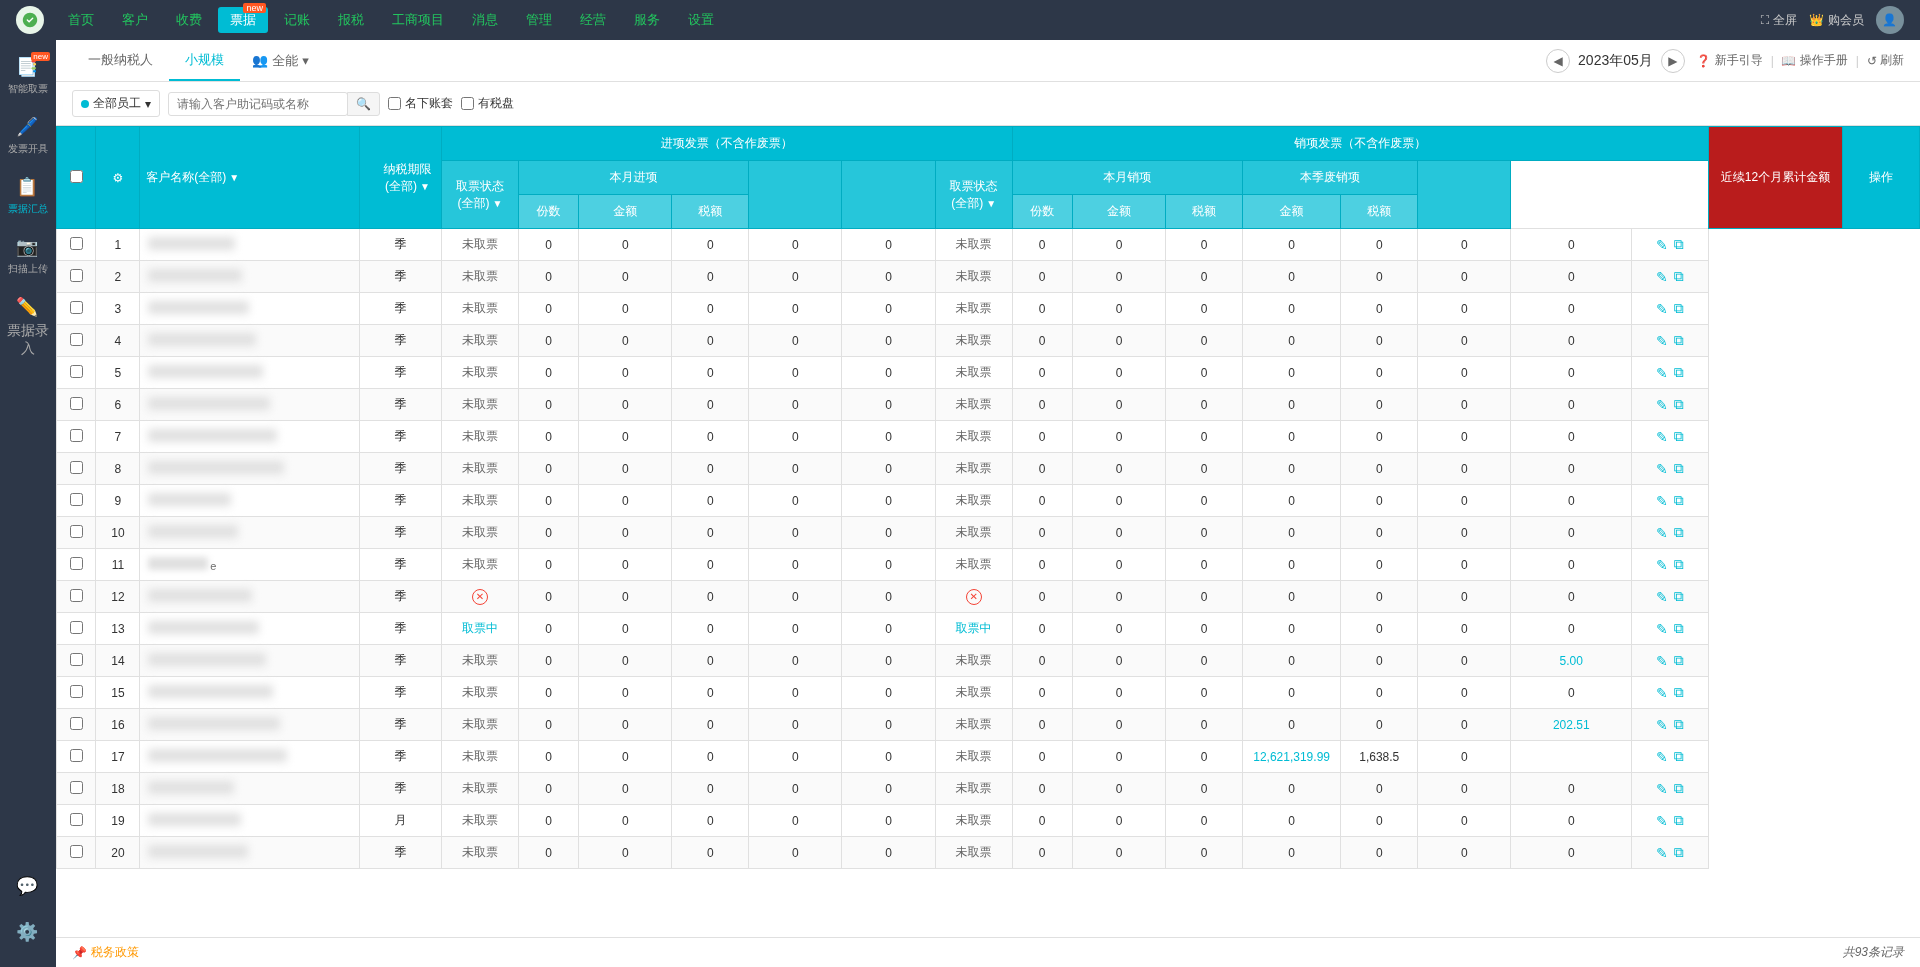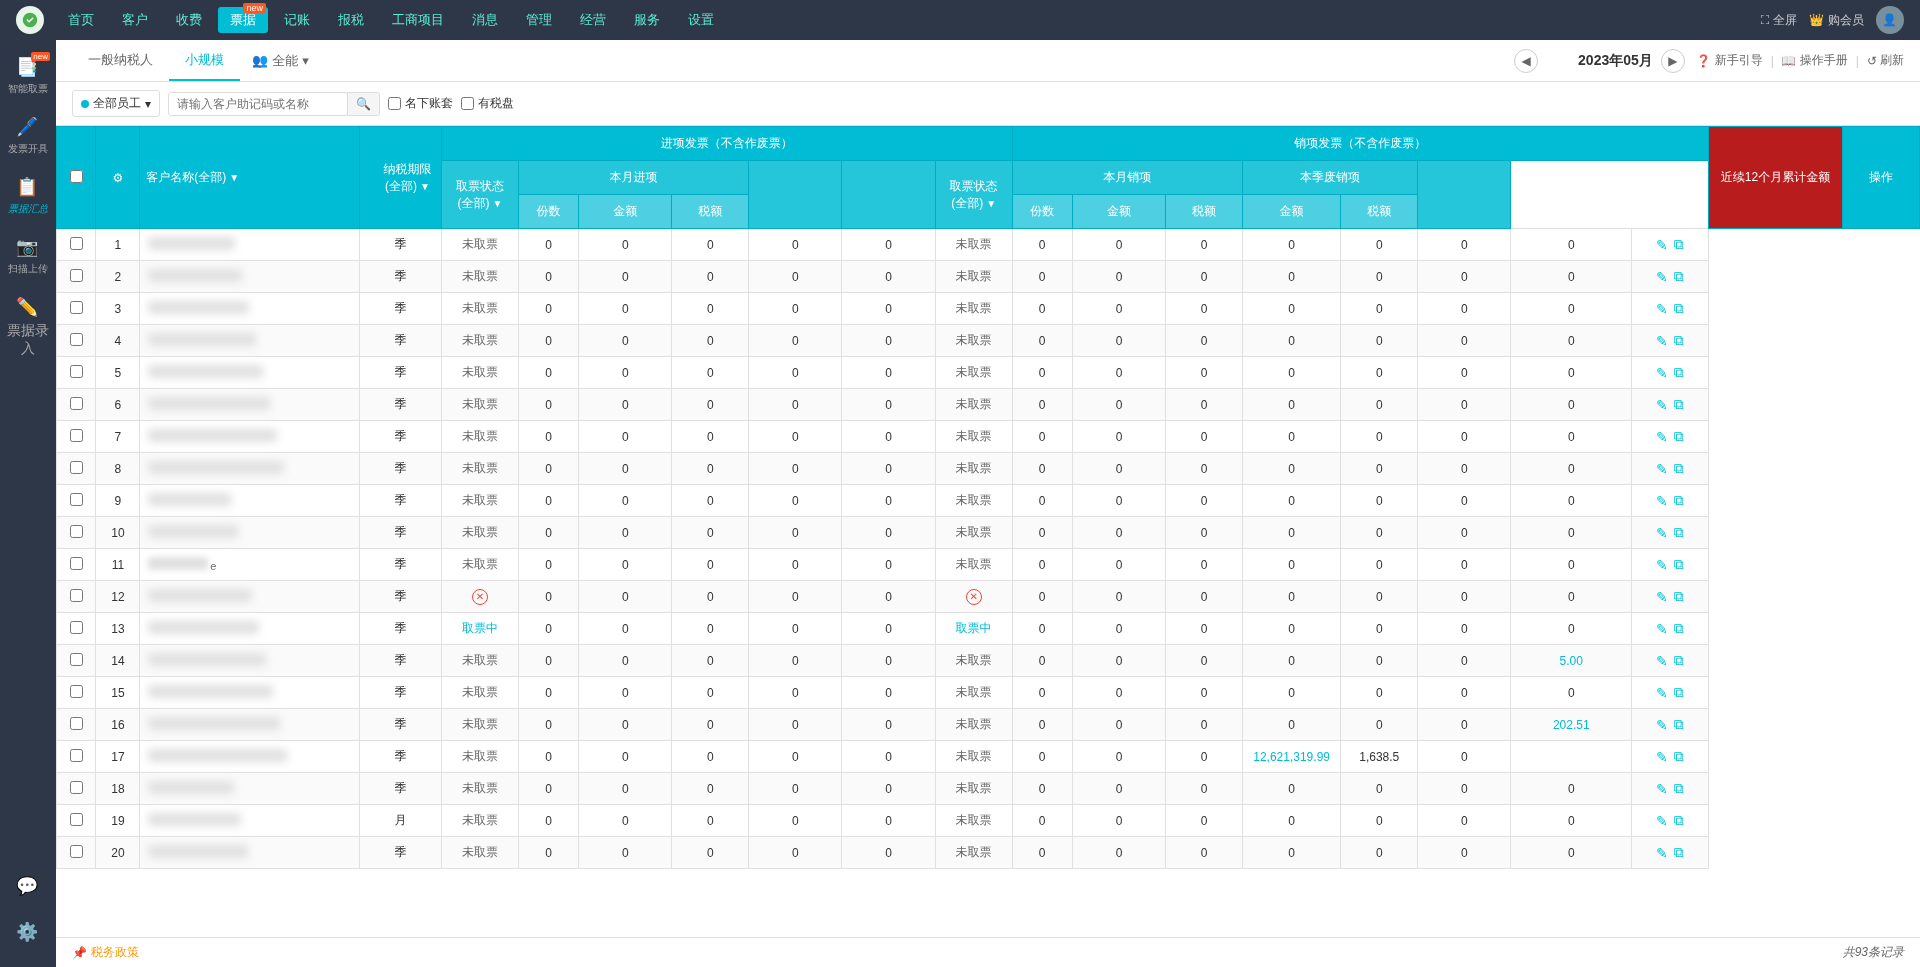--- a/index.html
+++ b/index.html
@@ -2,21 +2,21 @@
 <html><head>
   <meta charset="utf-8">
   <style>
     * { margin: 0; padding: 0; box-sizing: border-box; }
     body { font-family: 'Microsoft YaHei', Arial, sans-serif; font-size: 12px; background: #f0f2f5; color: #333; width: 1920px; min-height: 967px; overflow-x: hidden; }
 
     
     .top-nav { background: #2d3748; height: 40px; display: flex; align-items: center; padding: 0 16px; gap: 4px; }
     .top-nav .logo { width: 28px; height: 28px; border-radius: 50%; background: #e8f5e9; display: flex; align-items: center; justify-content: center; margin-right: 8px; }
     .top-nav .logo svg { width: 18px; height: 18px; }
-    .nav-item { color: #5eead4; padding: 4px 12px; cursor: pointer; font-size: 13px; border-radius: 3px; white-space: nowrap; }
+    .nav-item { color: #22c55e; padding: 4px 12px; cursor: pointer; font-size: 13px; border-radius: 3px; white-space: nowrap; }
     .nav-item.active { background: #00bcd4; color: #fff; border-radius: 3px; position: relative; }
     .nav-item.active .new-badge { position: absolute; top: -4px; right: 2px; background: #ff5722; color: #fff; font-size: 9px; padding: 0 3px; border-radius: 2px; }
     .top-nav-right { margin-left: auto; display: flex; align-items: center; gap: 12px; color: #ccc; font-size: 12px; }
     .top-nav-right .btn { display: flex; align-items: center; gap: 4px; cursor: pointer; }
     .avatar { width: 28px; height: 28px; border-radius: 50%; background: #78909c; display: flex; align-items: center; justify-content: center; color: #fff; font-size: 12px; }
 
     
     .layout { display: flex; height: calc(967px - 40px); }
     .sidebar { width: 56px; background: #2d3748; display: flex; flex-direction: column; align-items: center; padding: 8px 0; gap: 4px; flex-shrink: 0; }
     .sidebar-item { display: flex; flex-direction: column; align-items: center; padding: 8px 4px; cursor: pointer; color: #aaa; font-size: 10px; gap: 4px; width: 100%; text-align: center; border-radius: 4px; position: relative; }
@@ -30,21 +30,21 @@
     .filter-bar { background: #fff; padding: 8px 16px; display: flex; align-items: center; gap: 8px; border-bottom: 1px solid #e0e0e0; }
     .filter-select { display: flex; align-items: center; gap: 4px; border: 1px solid #ddd; border-radius: 3px; padding: 4px 8px; font-size: 12px; background: #fff; cursor: pointer; }
     .filter-select .dot { width: 8px; height: 8px; border-radius: 50%; background: #00bcd4; }
     .filter-input { border: 1px solid #ddd; border-radius: 3px; padding: 4px 8px; font-size: 12px; width: 180px; outline: none; }
     .search-btn { background: #f5f5f5; border: 1px solid #ddd; border-radius: 0 3px 3px 0; padding: 4px 8px; cursor: pointer; font-size: 12px; margin-left: -1px; }
     .checkbox-label { display: flex; align-items: center; gap: 4px; font-size: 12px; cursor: pointer; }
     .filter-bar-right { margin-left: auto; display: flex; align-items: center; gap: 8px; }
     .btn-orange { background: #ff9800; color: #fff; border: none; border-radius: 3px; padding: 6px 16px; font-size: 12px; cursor: pointer; white-space: nowrap; }
     .btn-teal { background: #fff; color: #00bcd4; border: 1px solid #00bcd4; border-radius: 3px; padding: 6px 12px; font-size: 12px; cursor: pointer; white-space: nowrap; }
     .btn-dropdown { background: #fff; color: #666; border: 1px solid #ddd; border-radius: 3px; padding: 6px 10px; font-size: 12px; cursor: pointer; display: flex; align-items: center; gap: 4px; white-space: nowrap; }
-    .period-label { font-size: 14px; font-weight: 700; color: #333; margin-left: 32px; }
+    .period-label { font-size: 14px; font-weight: 400; color: #333; }
     .period-arrow { width: 24px; height: 24px; border-radius: 50%; border: 1px solid #ccc; display: flex; align-items: center; justify-content: center; cursor: pointer; color: #666; background: #fff; }
 
     
     .table-container { flex: 1; overflow-y: auto; overflow-x: auto; background: #fff; }
     table { width: 100%; border-collapse: collapse; font-size: 12px; }
     thead tr th { background: #00bcd4; color: #fff; padding: 8px 6px; text-align: center; border: 1px solid #00acc1; white-space: nowrap; font-weight: normal; position: sticky; top: 0; z-index: 10; }
     thead tr:first-child th { font-size: 12px; }
     tbody tr td { padding: 7px 6px; text-align: center; border: 1px solid #e0e0e0; color: #333; white-space: nowrap; }
     tbody tr:nth-child(odd) { background: #fff; }
     tbody tr:nth-child(even) { background: #fafafa; }
@@ -131,21 +131,21 @@
       <span style="font-size:18px;">📑</span>
       <span style="font-size:10px;color:#aaa;">智能取票</span>
       <span class="new-badge">new</span>
     </div>
     <div class="sidebar-item">
       <span style="font-size:18px;">🖊️</span>
       <span style="font-size:10px;color:#aaa;">发票开具</span>
     </div>
     <div class="sidebar-item active">
       <span style="font-size:18px;">📋</span>
-      <span style="font-size:10px;color:#00bcd4;font-style:italic;">票据汇总</span>
+      <span style="font-size:10px;color:#00bcd4;">票据汇总</span>
     </div>
     <div class="sidebar-item">
       <span style="font-size:18px;">📷</span>
       <span style="font-size:10px;color:#aaa;">扫描上传</span>
     </div>
     <div class="sidebar-item">
       <span style="font-size:18px;">✏️</span>
       <span style="font-size:14px;color:#aaa;">票据录入</span>
     </div>
     <div style="margin-top:auto; display:flex; flex-direction:column; gap:8px; padding-bottom:8px;">

